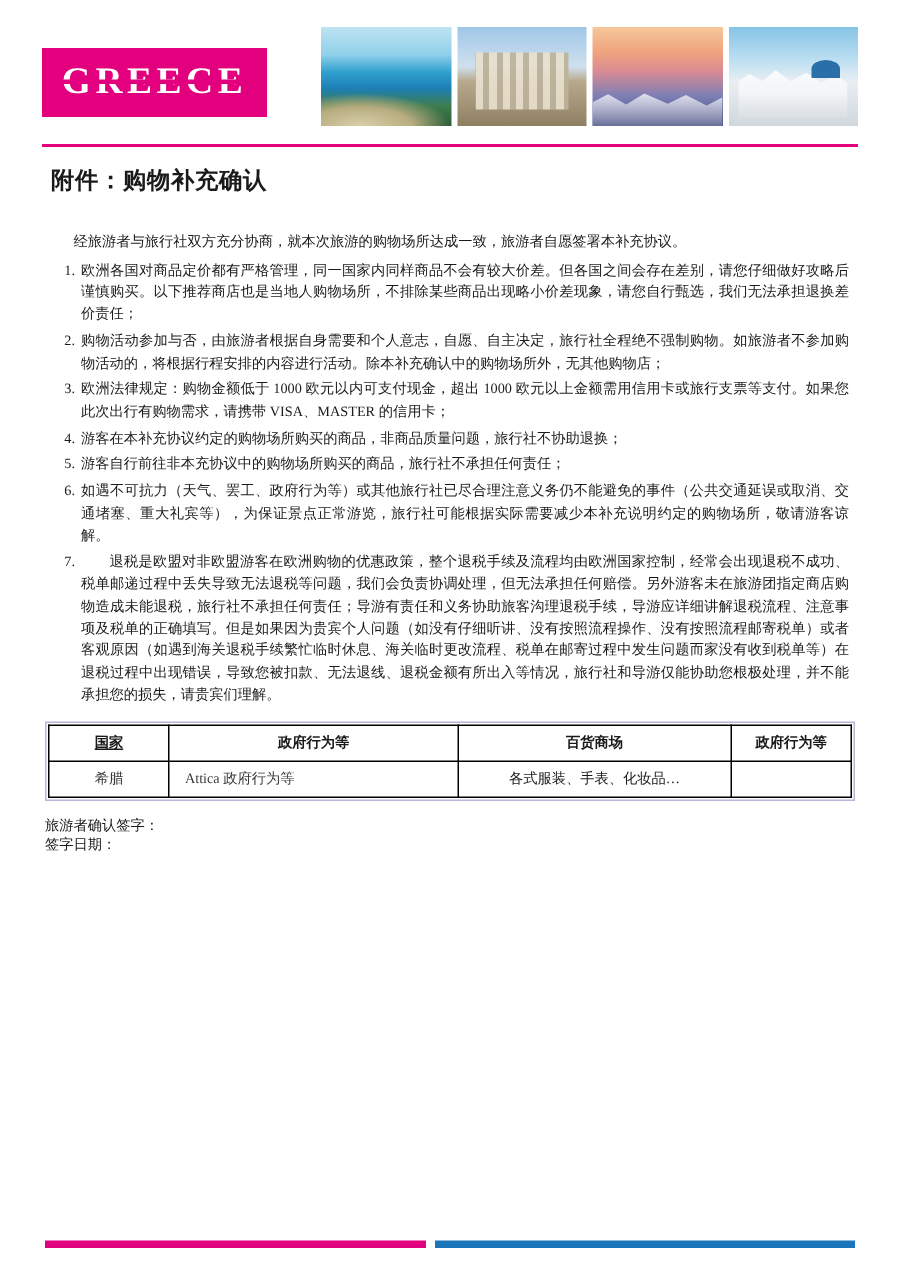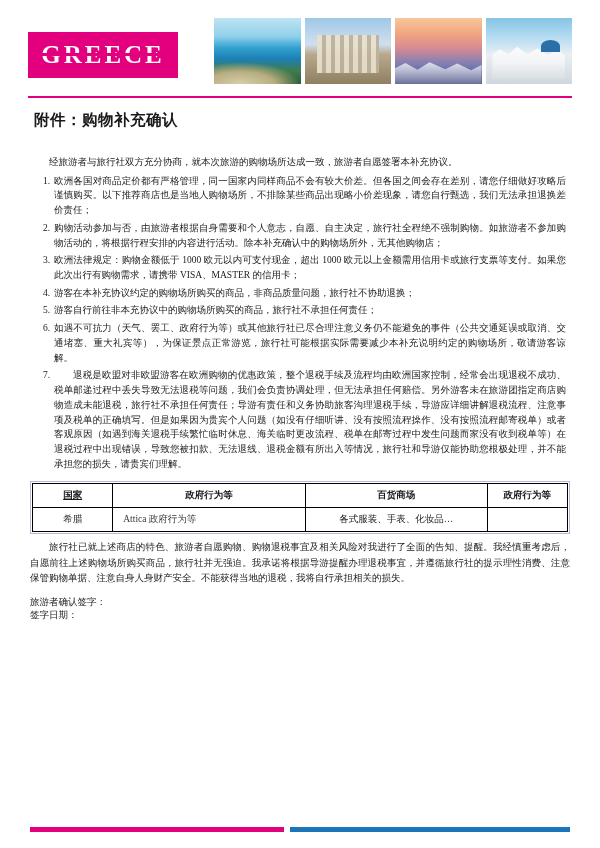--- a/index.html
+++ b/index.html
@@ -300,21 +300,20 @@
             <td class="country">希腊</td>
             <td class="shop">Attica 政府行为等</td>
             <td>各式服装、手表、化妆品…</td>
             <td></td>
           </tr>
         </tbody>
       </table>
     </div>
 
     <div class="confirm-block">
-      <p class="indent">旅行社已就上述商店的特色、旅游者自愿购物、购物退税事宜及相关风险对我进行了全面的告知、提醒。我经慎重考虑后，自愿前往上述购物场所购买商品，旅行社并无强迫。我承诺将根据导游提醒办理退税事宜，并遵循旅行社的提示理性消费、注意保管购物单据、注意自身人身财产安全。不能获得当地的退税，我将自行承担相关的损失。</p>
     </div>
 
     <div class="sign-row">
       <div class="sign-left">旅游者确认签字：</div>
       <div class="sign-right">签字日期：</div>
     </div>
 
   </div>
 
   <div class="footer">

